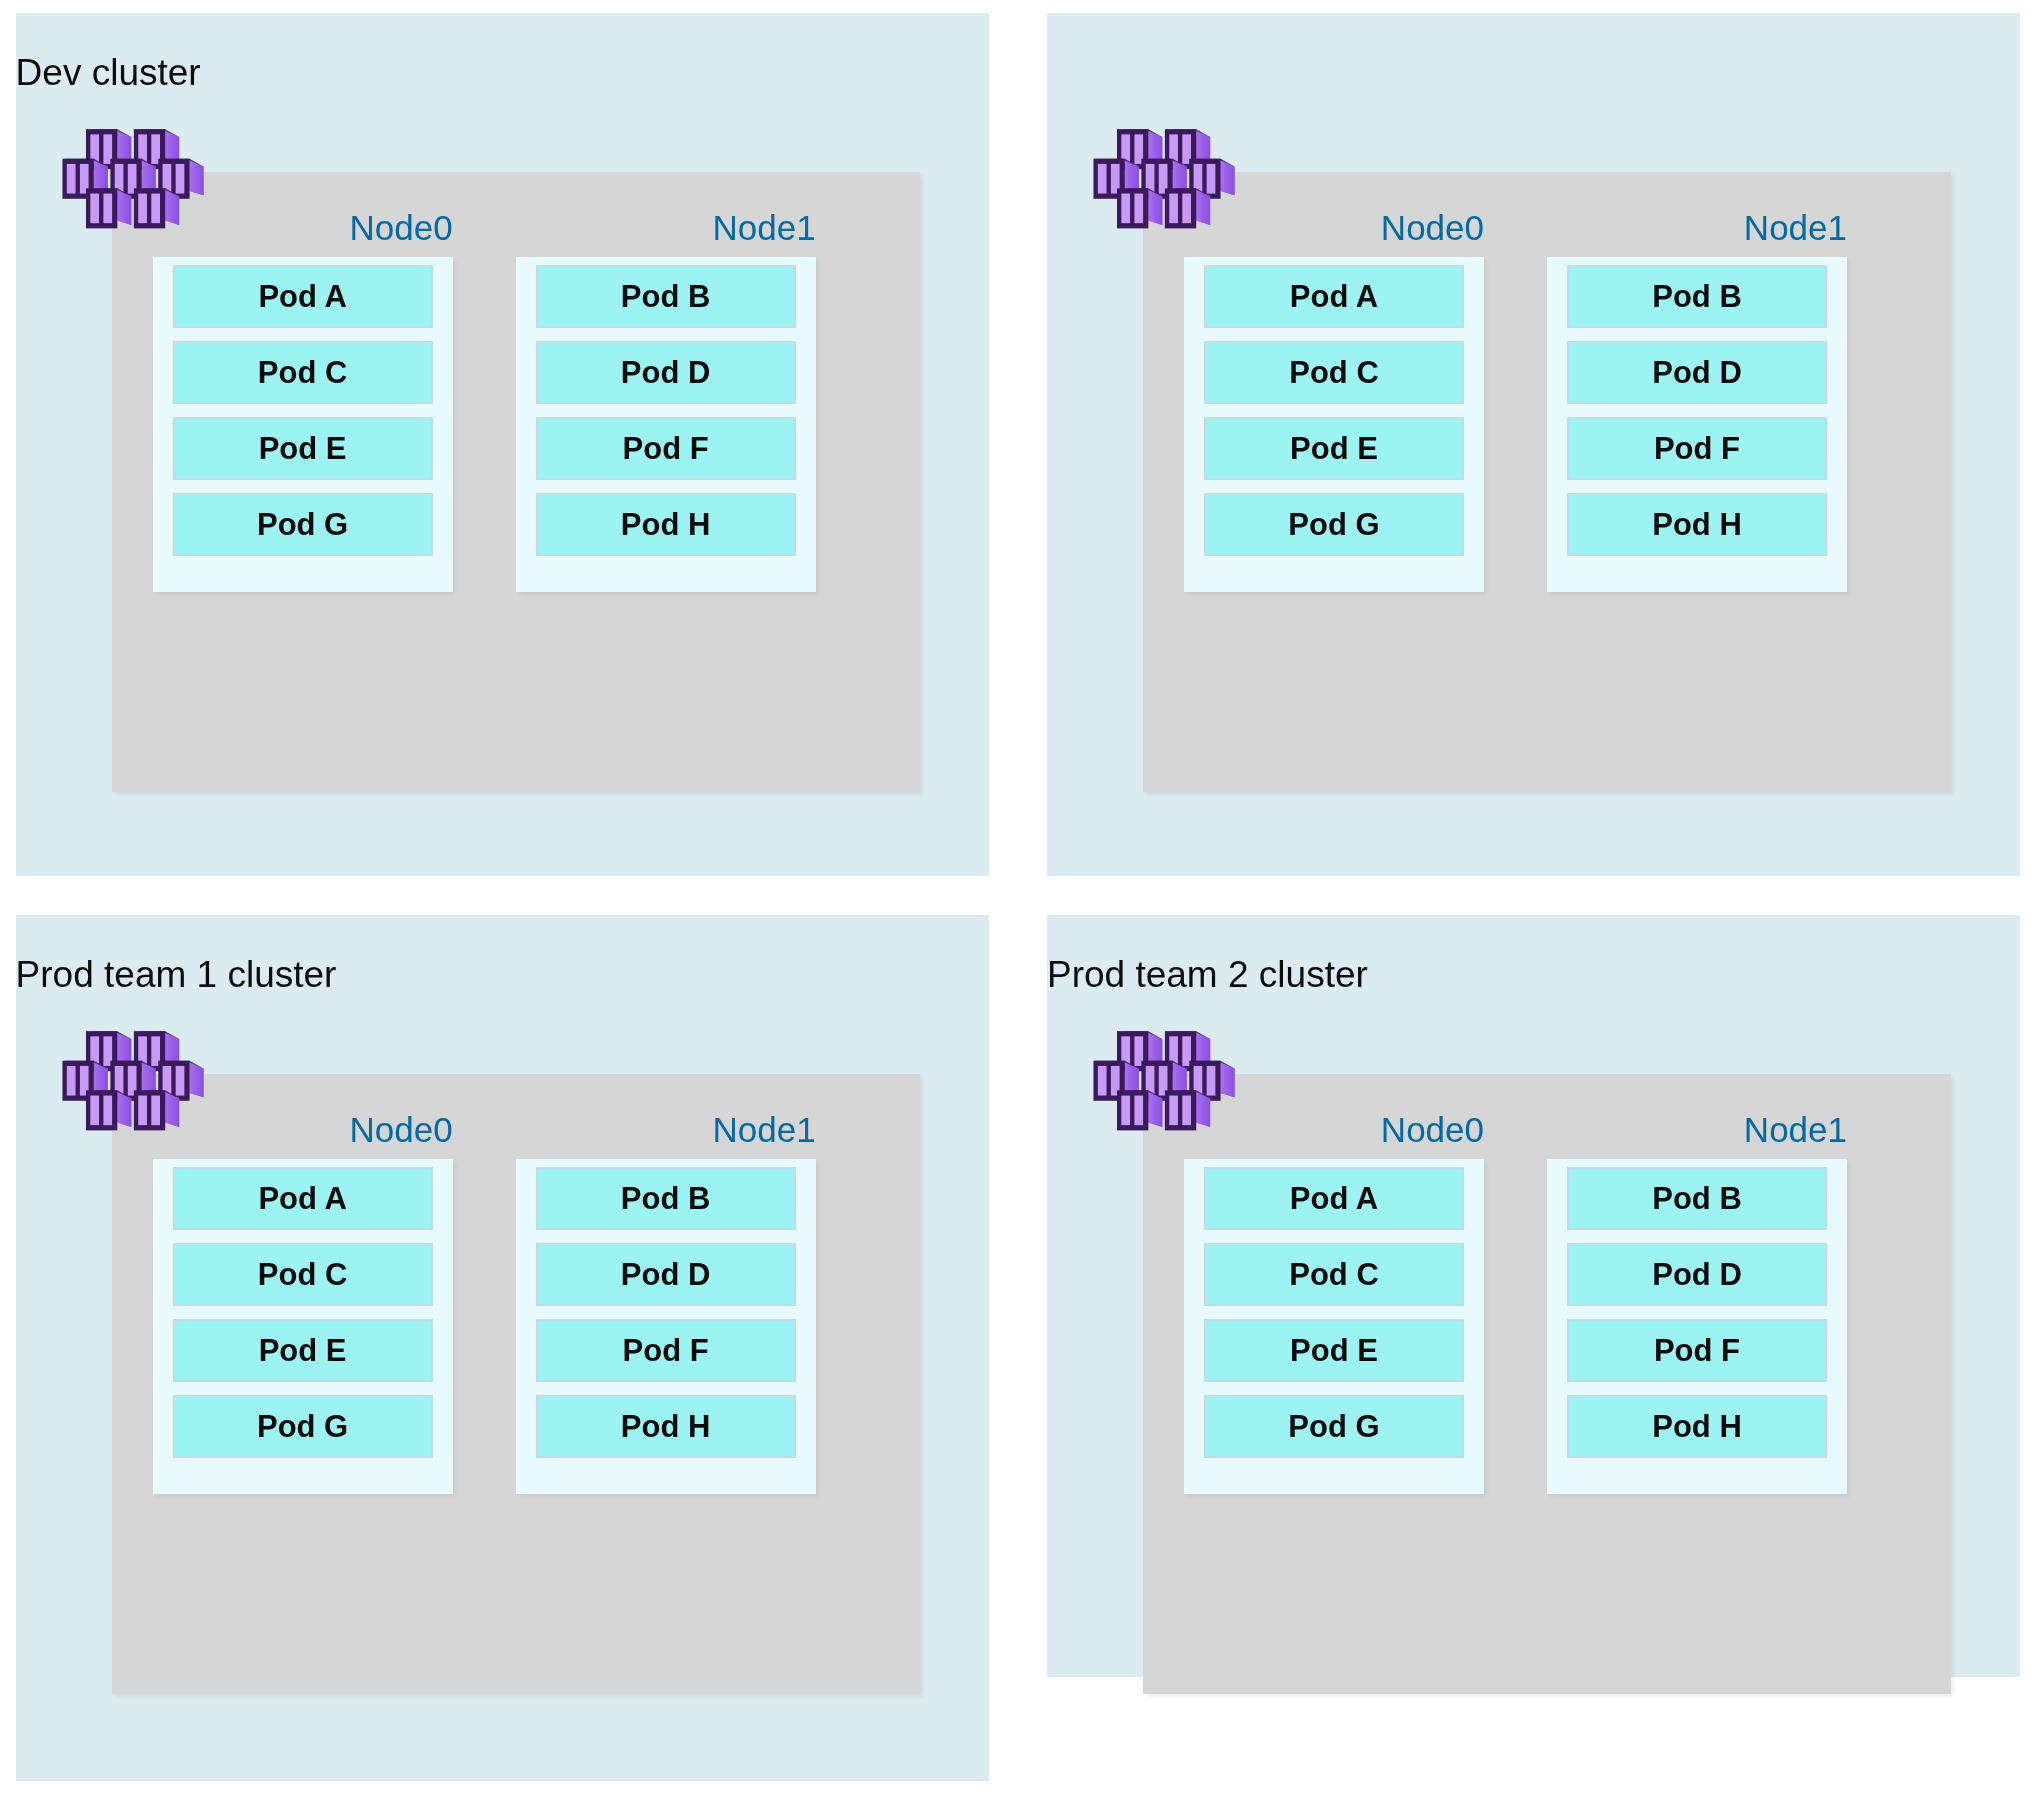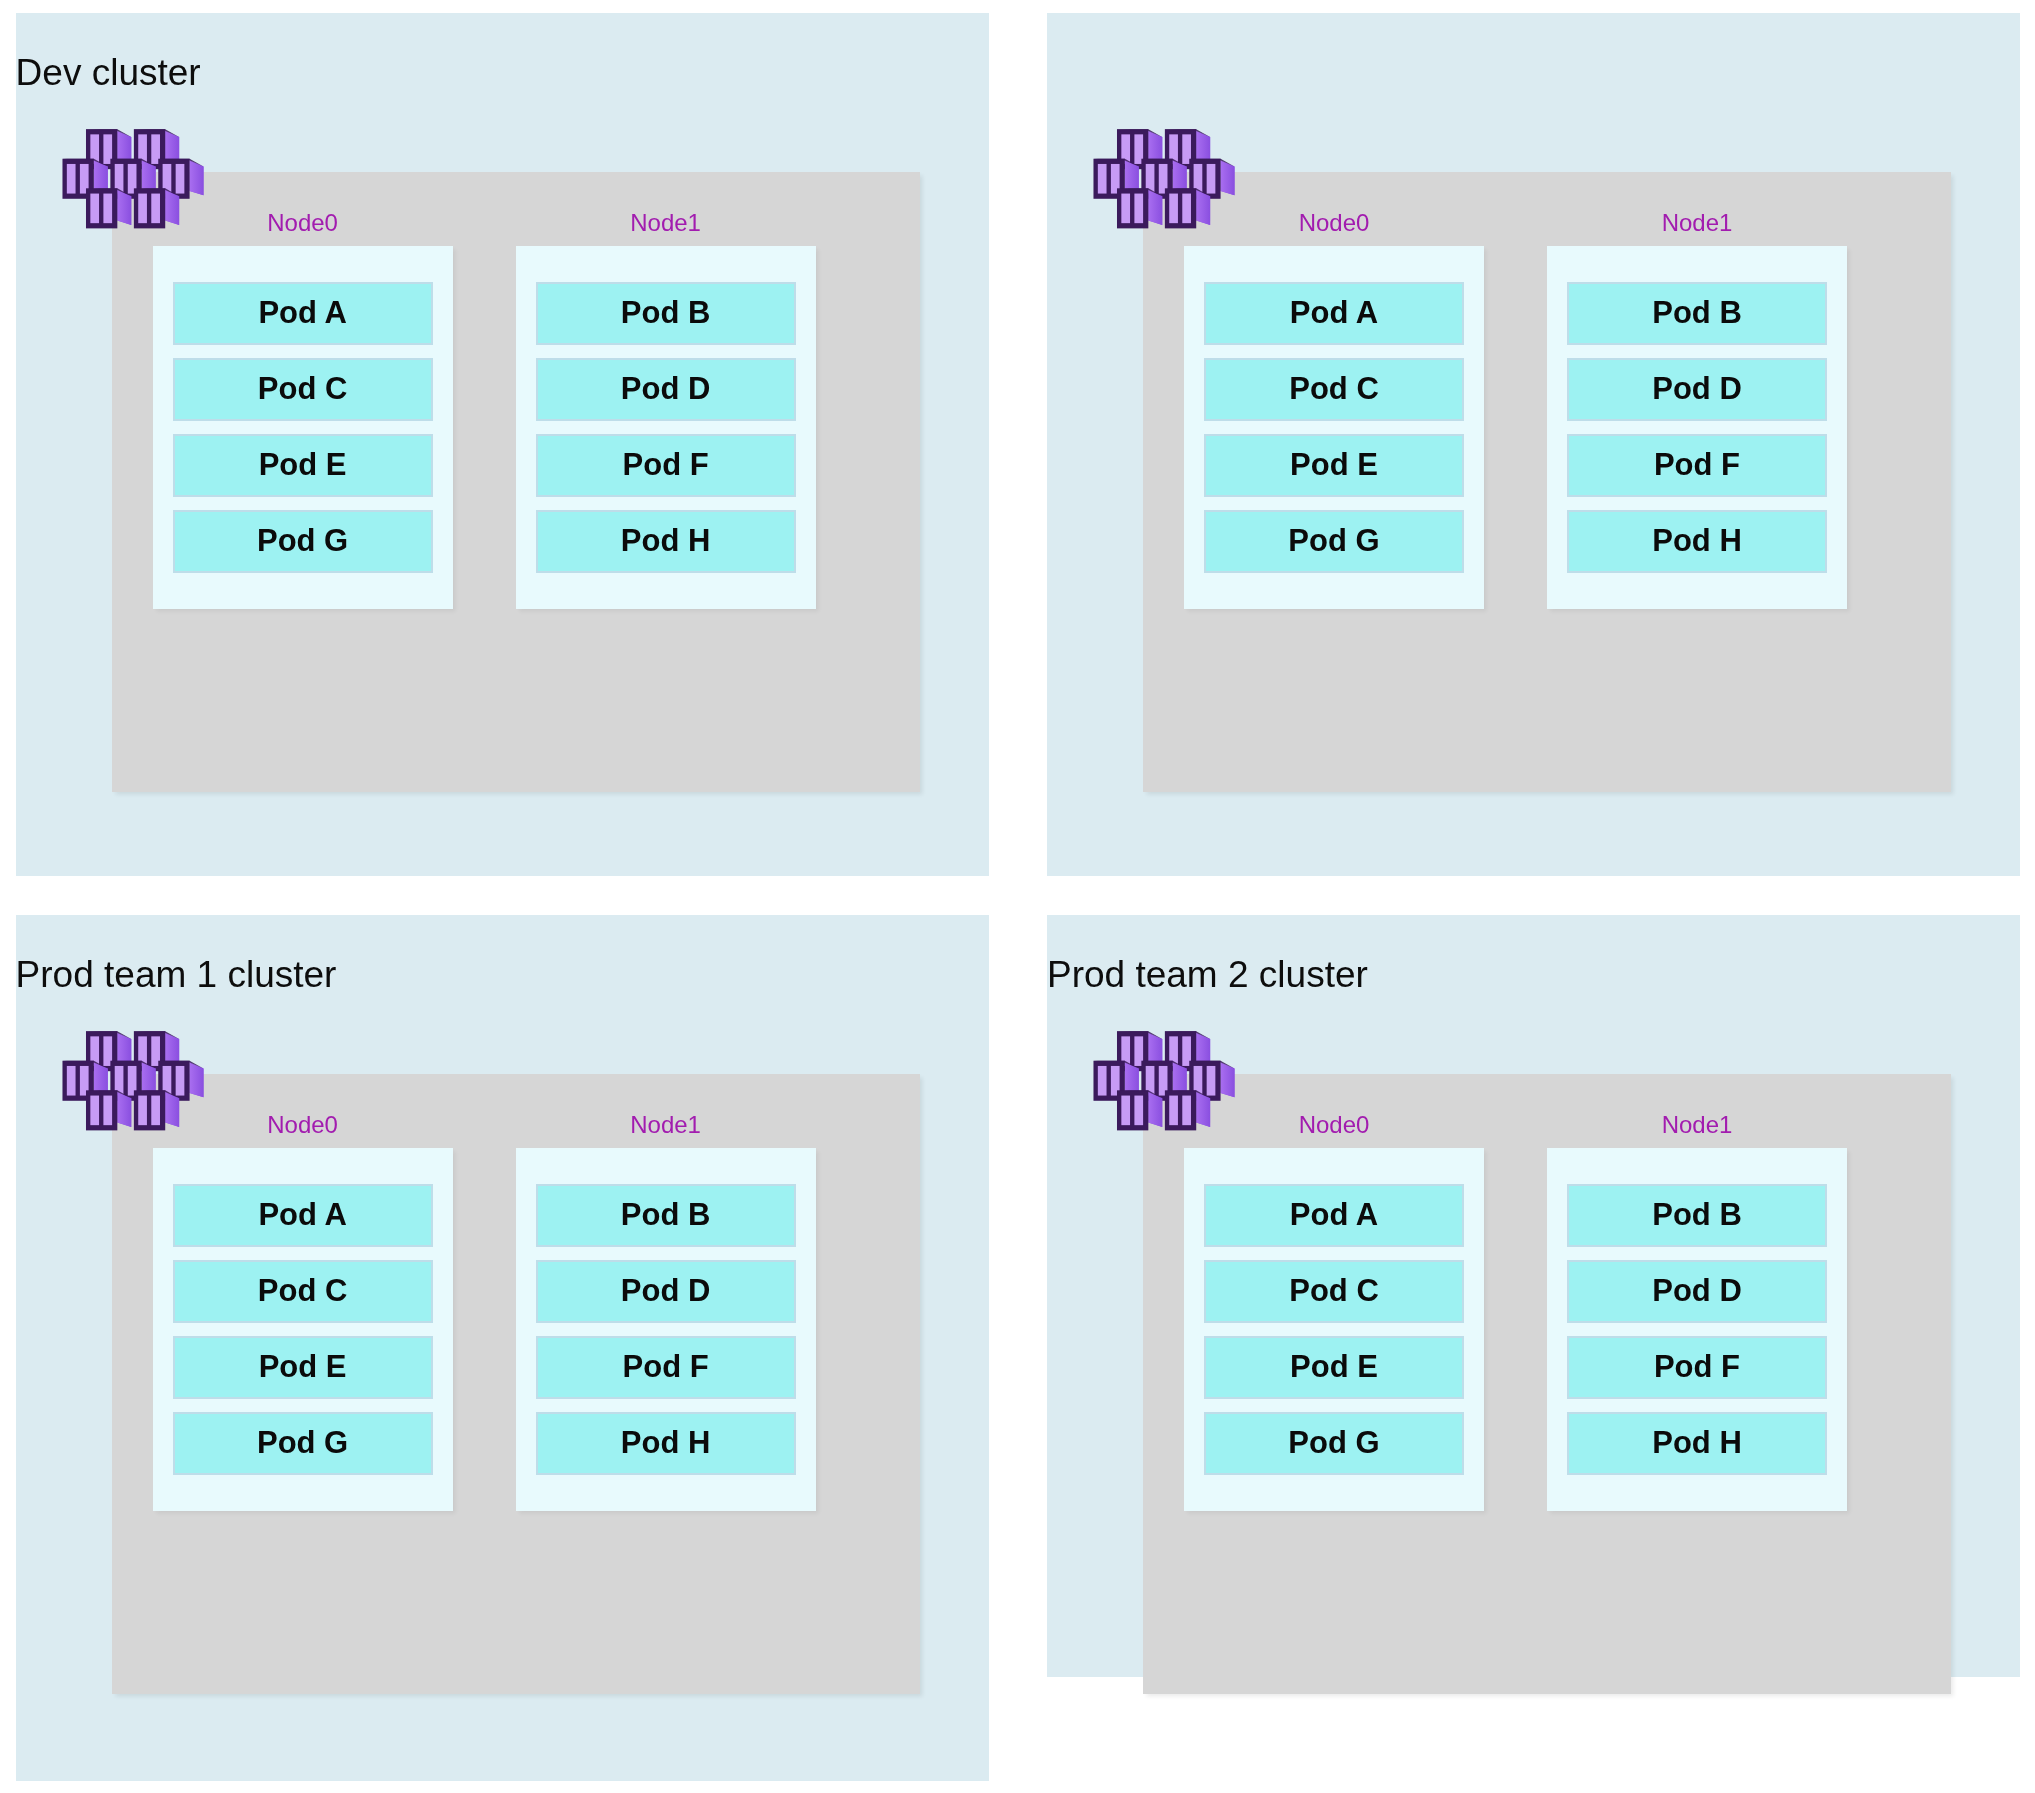--- a/index.html
+++ b/index.html
@@ -67,31 +67,31 @@
 
   .node {
     position: absolute;
     top: 38px;
     width: 300px;
   }
   .node.n0 { left: 41px; }
   .node.n1 { left: 404px; }
 
   .node-label {
-    text-align: center;
-    font-size: 24px;
+    text-align: right;
+    font-size: 35px;
     font-weight: normal;
-    color: #a21caf;
+    color: #0369a1;
     line-height: 1.05;
     margin-bottom: 10.4px;
   }
 
   .node-box {
     background: #e8fafd;
-    padding: 36px 20px 20px 20px;
+    padding: 8px 20px 20px 20px;
     box-shadow: 2.6px 2.6px 4.3px rgba(0,0,0,0.06);
   }
 
   .pod {
     height: 63px;
     background: #9df2f2;
     border: 2.6px solid #bedde9;
     box-sizing: border-box;
     display: flex;
     align-items: center;

